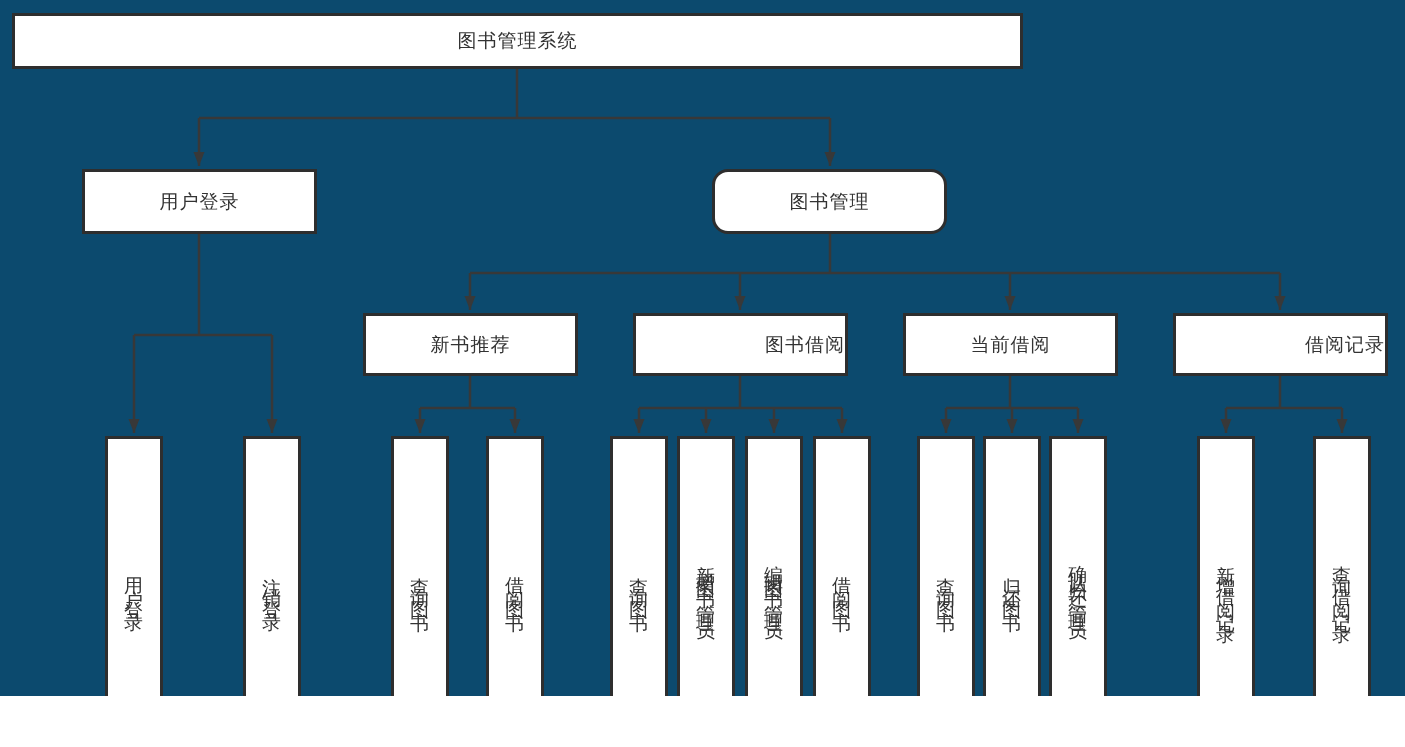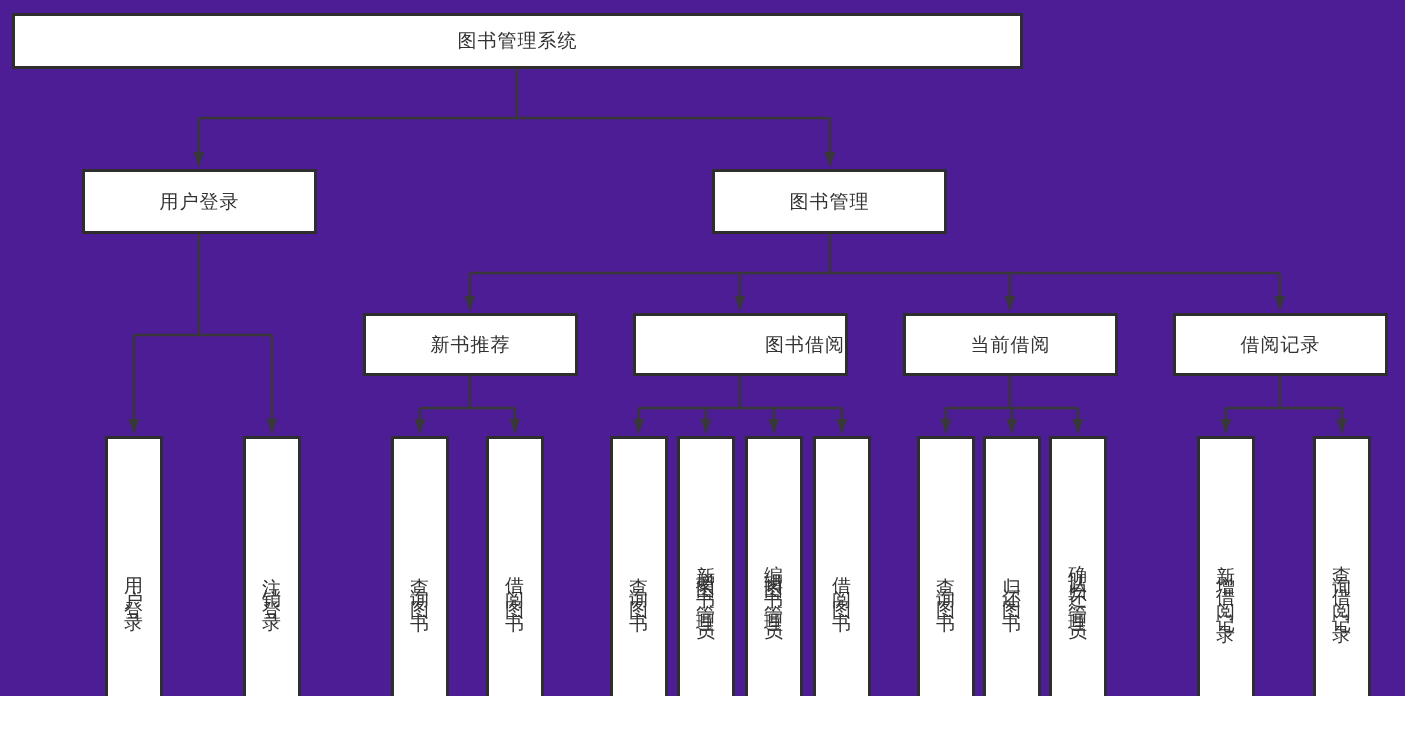--- a/index.html
+++ b/index.html
@@ -1,20 +1,20 @@
 <!DOCTYPE html>
 <html><head>
 <meta charset="utf-8">
 <style>
   html, body { margin: 0; padding: 0; background: #ffffff; }
   .canvas {
     position: relative;
     width: 1405px;
     height: 696px;
-    background: #4c1d95;
+    background: #0c4a6e;
     overflow: hidden;
     font-family: "Liberation Sans", "DejaVu Sans", sans-serif;
     color: #333333;
   }
   svg.connectors {
     position: absolute;
     left: 0; top: 0;
     width: 1405px; height: 747px;
   }
   .hbox {
@@ -117,34 +117,34 @@
     </g>
   </svg>
 
   <div class="hbox" style="left:12px; top:13px; width:1011px; height:56px;">
     <span>图书管理系统</span>
   </div>
 
   <div class="hbox" style="left:82px; top:169px; width:235px; height:65px;">
     <span>用户登录</span>
   </div>
-  <div class="hbox" style="left:712px; top:169px; width:235px; height:65px;">
+  <div class="hbox" style="left:712px; top:169px; width:235px; height:65px;border-radius:16px;">
     <span>图书管理</span>
   </div>
 
   <div class="hbox" style="left:363px; top:313px; width:215px; height:63px;">
     <span>新书推荐</span>
   </div>
   <div class="hbox" style="left:633px; top:313px; width:215px; height:63px;justify-content:flex-end;">
     <span>图书借阅</span>
   </div>
   <div class="hbox" style="left:903px; top:313px; width:215px; height:63px;text-align:center;">
     <span>当前借阅</span>
   </div>
-  <div class="hbox" style="left:1173px; top:313px; width:215px; height:63px;">
+  <div class="hbox" style="left:1173px; top:313px; width:215px; height:63px;justify-content:flex-end;">
     <span>借阅记录</span>
   </div>
 
   <div class="vbox" style="left:105px;">
     <span>用户登录</span>
   </div>
   <div class="vbox" style="left:243px;">
     <span>注销登录</span>
   </div>
 

